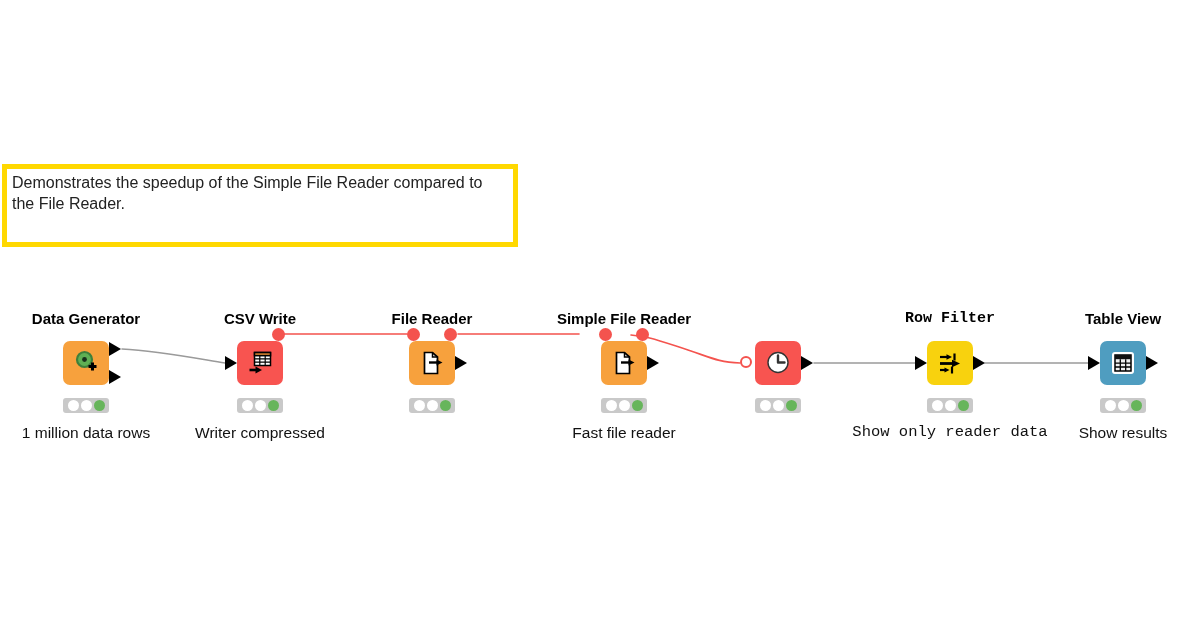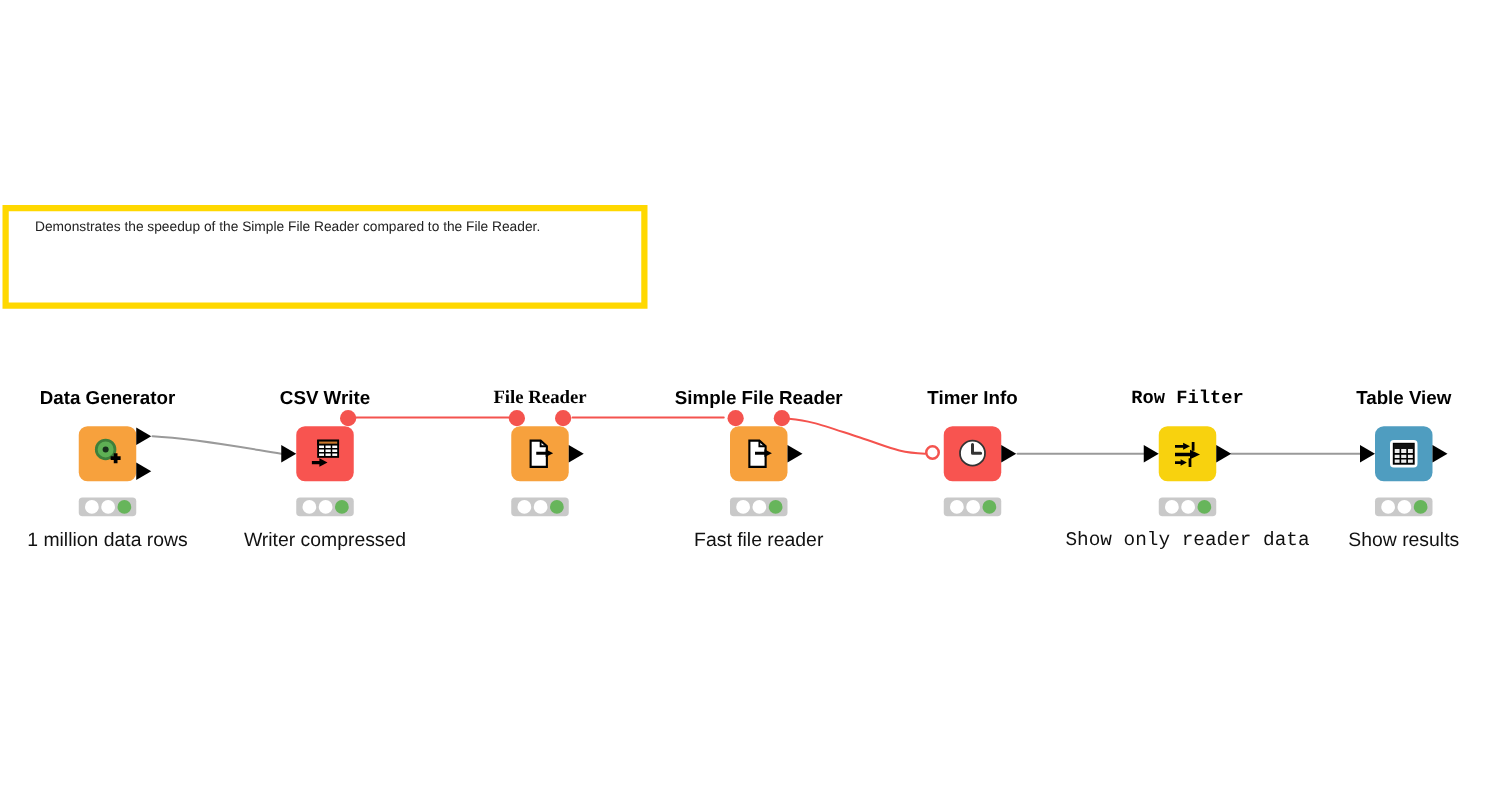--- a/index.html
+++ b/index.html
@@ -2,22 +2,22 @@
 <html><head>
 <meta charset="utf-8">
 <style>
   html,body{margin:0;padding:0;background:#fff;}
   .stage{position:relative;width:1200px;height:630px;background:#ffffff;overflow:hidden;
          font-family:"Liberation Sans",sans-serif;}
   #wires{position:absolute;left:0;top:0;width:1200px;height:630px;z-index:1;}
 
   
   .annotation{position:absolute;left:2px;top:164px;width:516px;height:83px;box-sizing:border-box;
-              border:5px solid #FFD800;background:#fff;z-index:2;padding:3px 21px;
-              font-size:11px;line-height:21px;color:#222;}
+              border:5px solid #FFD800;background:#fff;z-index:2;padding:3px 5px;
+              font-size:16px;line-height:21px;color:#222;}
 
   
   .node{position:absolute;top:308px;width:220px;height:160px;z-index:2;}
   .node-title{position:absolute;top:2px;left:0;width:100%;text-align:center;
               font-size:15px;font-weight:700;color:#000;white-space:nowrap;}
   .node-square{position:absolute;top:33px;left:87px;width:46px;height:44px;border-radius:7px;
                display:flex;align-items:center;justify-content:center;}
   .node-square svg{display:block;}
   .traffic{position:absolute;top:90px;left:87px;width:46px;height:15px;background:#C9C9C9;
            border-radius:3px;display:flex;align-items:center;justify-content:center;gap:2px;}
@@ -91,42 +91,42 @@
     <div class="port tri pos-left-mid"></div>
           <div class="port fvc pos-corner-tr"></div>
         </div>
     <div class="traffic">
       <i></i>
       <i></i>
       <i class="on" style="background: rgb(103, 181, 91);"></i>
     </div>
     <div class="node-label">Writer compressed</div>
   </div>
-      <div class="node" style="left: 322px; font-family: Liberation Serif, serif;">
+      <div class="node" style="left: 322px;">
     <div class="node-title">File Reader</div>
     <div class="node-square" style="background: rgb(247, 161, 61);">
 
       <svg width="28" height="28" viewBox="0 0 28 28">
         <path d="M6.5 3.5 H14.5 L19.5 8 V24.5 H6.5 Z" fill="#fff" stroke="#000" stroke-width="1.7"></path>
         <path d="M14.5 3.5 V8 H19.5" fill="none" stroke="#000" stroke-width="1.5"></path>
         <path d="M11 13.5 H19.5" stroke="#000" stroke-width="2.4"></path>
         <path d="M18.5 10.4 L24.5 13.5 L18.5 16.6 Z" fill="#000"></path>
       </svg>
 
     <div class="port fvc pos-corner-tl"></div>
           <div class="port fvc pos-corner-tr"></div>
           <div class="port tri pos-right-mid"></div>
         </div>
     <div class="traffic">
       <i></i>
       <i></i>
       <i class="on" style="background: rgb(103, 181, 91);"></i>
     </div>
   </div>
-      <div class="node" style="left: 497px;">
+      <div class="node" style="left: 514px;">
     <div class="node-title">Simple File Reader</div>
     <div class="node-square" style="background: rgb(247, 161, 61);">
 
       <svg width="28" height="28" viewBox="0 0 28 28">
         <path d="M6.5 3.5 H14.5 L19.5 8 V24.5 H6.5 Z" fill="#fff" stroke="#000" stroke-width="1.7"></path>
         <path d="M14.5 3.5 V8 H19.5" fill="none" stroke="#000" stroke-width="1.5"></path>
         <path d="M11 13.5 H19.5" stroke="#000" stroke-width="2.4"></path>
         <path d="M18.5 10.4 L24.5 13.5 L18.5 16.6 Z" fill="#000"></path>
       </svg>
 
@@ -135,21 +135,20 @@
           <div class="port tri pos-right-mid"></div>
         </div>
     <div class="traffic">
       <i></i>
       <i></i>
       <i class="on" style="background: rgb(103, 181, 91);"></i>
     </div>
     <div class="node-label">Fast file reader</div>
   </div>
       <div class="node" style="left: 668px;">
-    <div class="node-title">Timer Info</div>
     <div class="node-square" style="background: rgb(248, 84, 80);">
 
       <svg width="28" height="28" viewBox="0 0 28 28">
         <circle cx="14" cy="13.5" r="10" fill="#fff" stroke="#333" stroke-width="1.4"></circle>
         <path d="M14 13.5 V6.5 M14 13.5 H20.5" stroke="#333" stroke-width="2.4" fill="none" stroke-linecap="round"></path>
       </svg>
 
     <div class="port fvh pos-left-mid"></div>
           <div class="port tri pos-right-mid"></div>
         </div>

